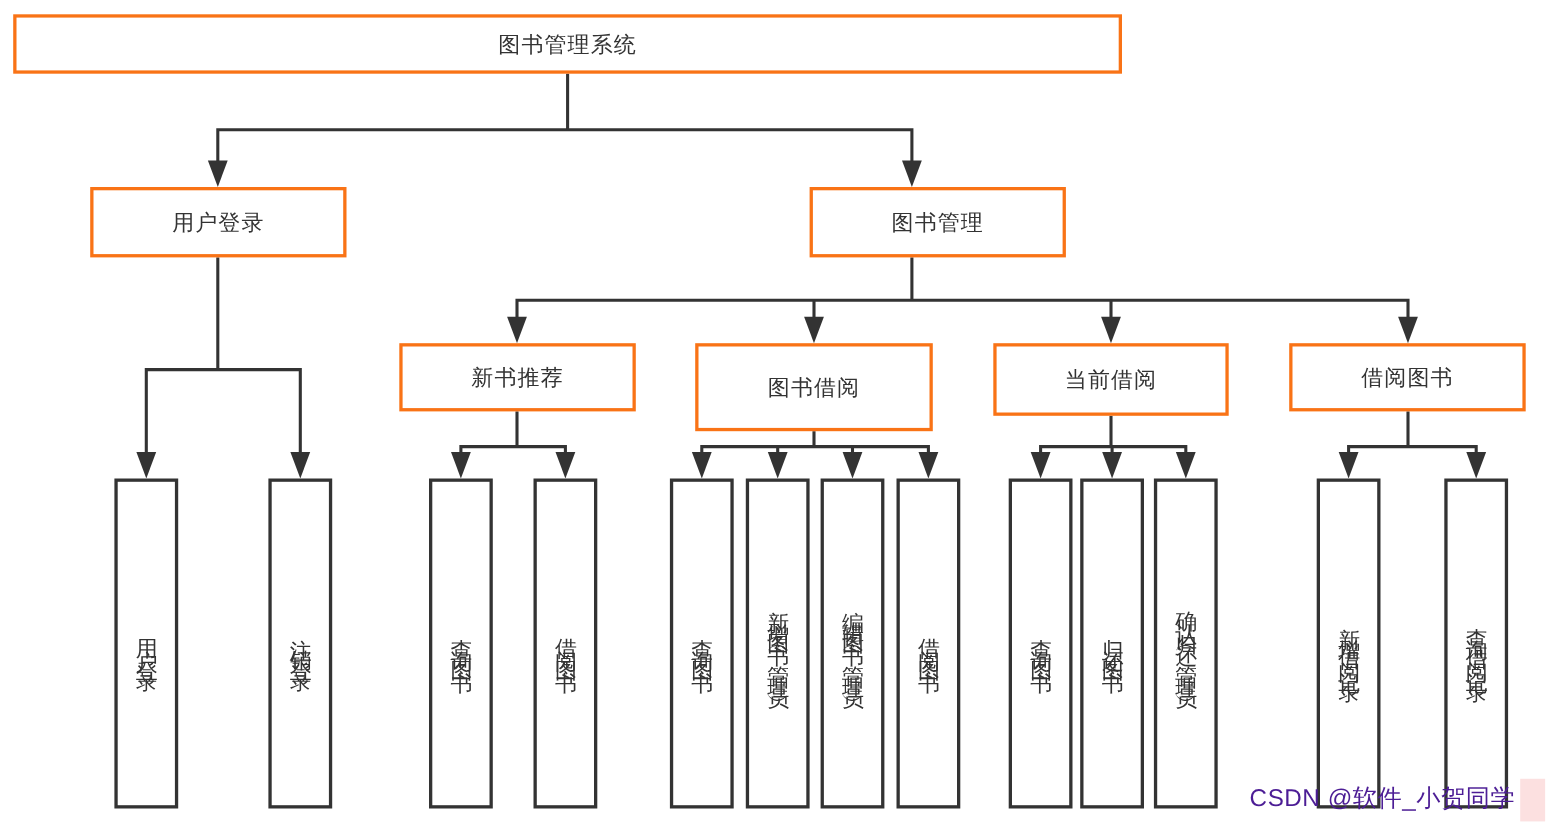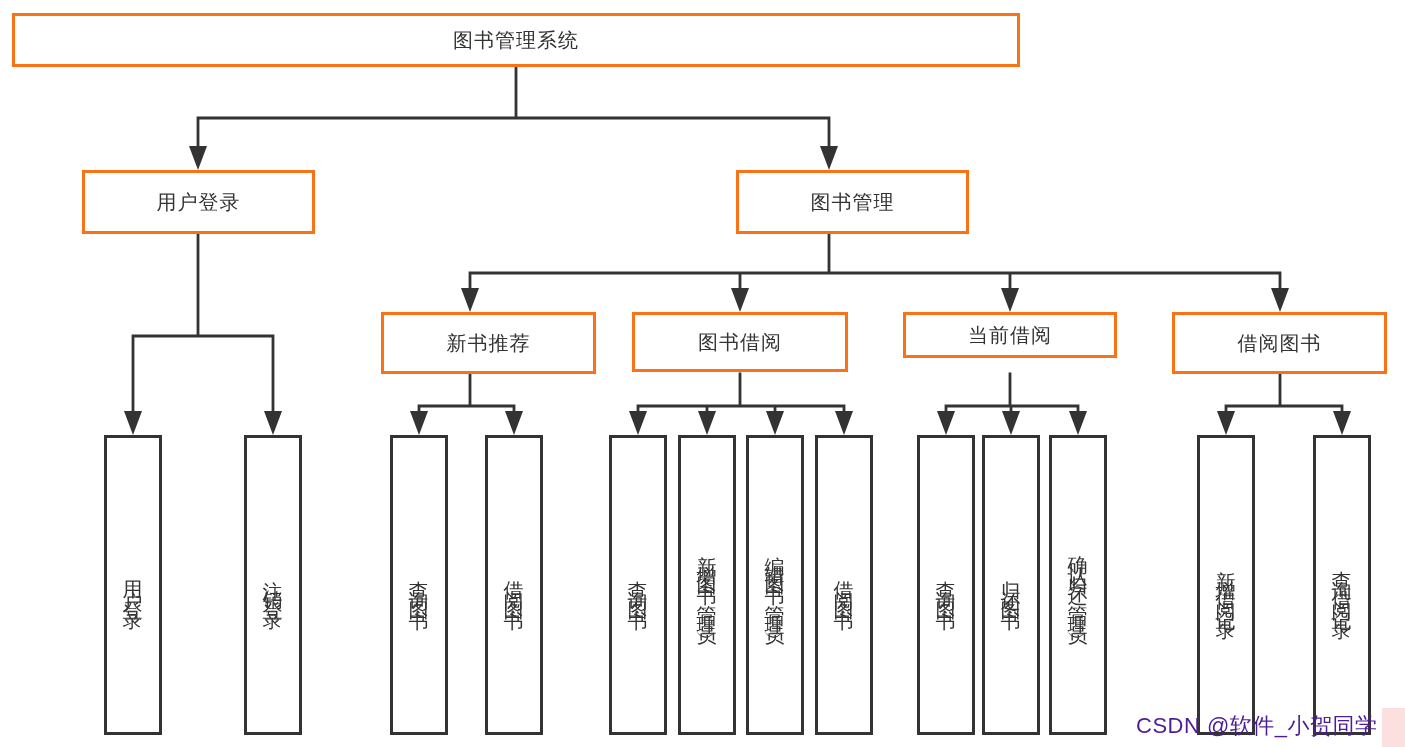--- a/index.html
+++ b/index.html
@@ -131,27 +131,27 @@
     <span>图书管理系统</span>
   </div>
 
   <div class="node" style="left:82px; top:170px; width:233px; height:64px;">
     <span>用户登录</span>
   </div>
   <div class="node" style="left:712px; top:170px; width:233px; height:64px;margin-left:24px;">
     <span>图书管理</span>
   </div>
 
-  <div class="node" style="left:363px; top:312px; width:215px; height:62px;margin-left:18px;">
+  <div class="node" style="left:363px; top:312px; width:215px; height:62px;">
     <span>新书推荐</span>
   </div>
-  <div class="node" style="left:632px; top:312px; width:216px; height:60px;">
+  <div class="node" style="left:632px; top:312px; width:216px; height:80px;">
     <span>图书借阅</span>
   </div>
-  <div class="node" style="left:903px; top:312px; width:214px; height:46px;">
+  <div class="node" style="left:903px; top:312px; width:214px; height:66px;">
     <span>当前借阅</span>
   </div>
   <div class="node" style="left:1172px; top:312px; width:215px; height:62px;">
     <span>借阅图书</span>
   </div>
 
   <div class="leaf" style="left:104px; top:435px;">
     <span class="vtext">用户登录</span>
   </div>
   <div class="leaf" style="left:244px; top:435px;">

